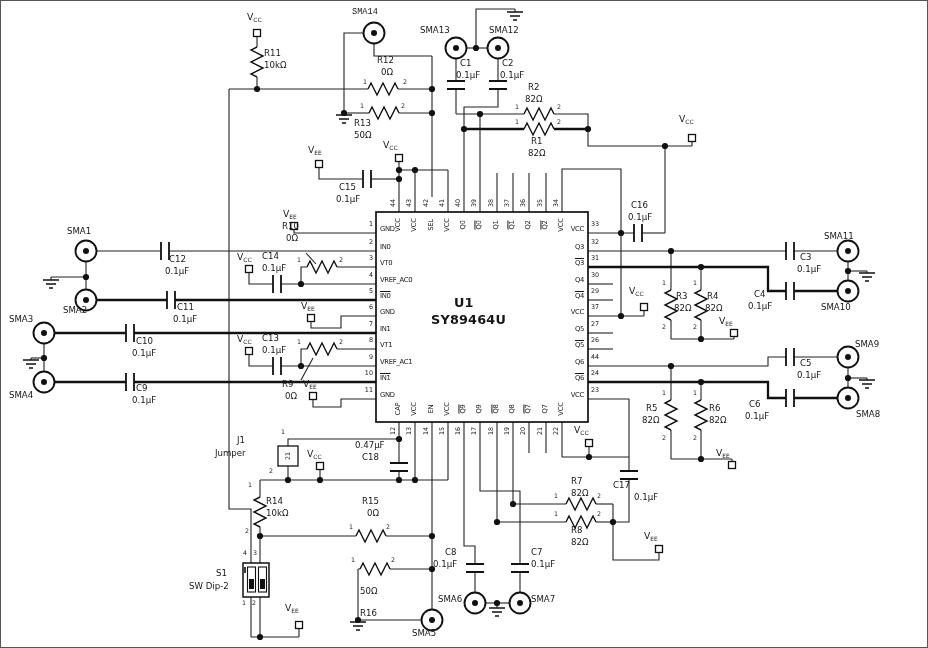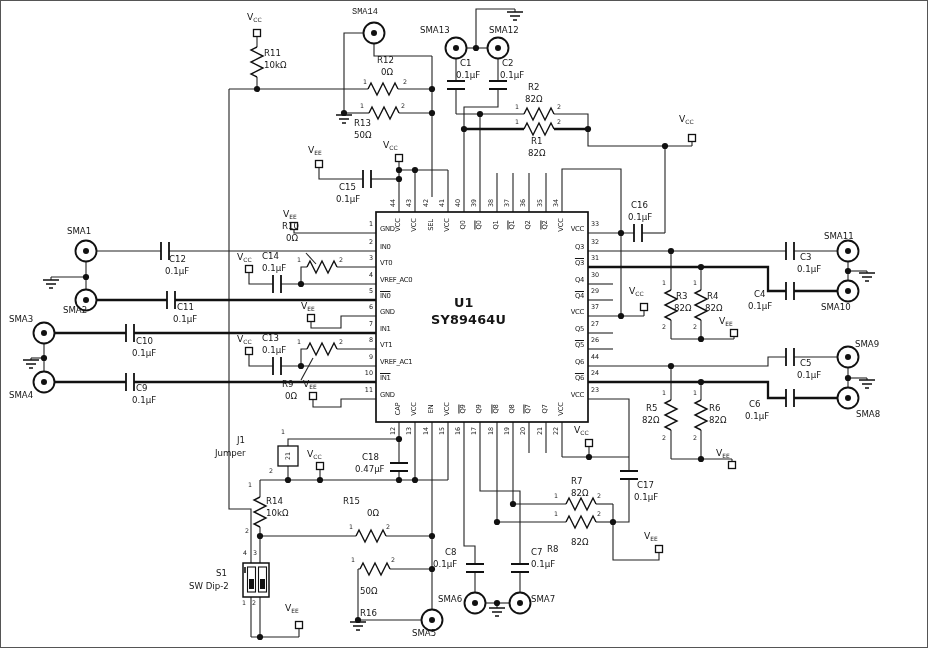--- a/index.html
+++ b/index.html
@@ -331,35 +331,35 @@
       <span class="t" style="left: 675px; top: 291px;">R3</span>
       <span class="t" style="left: 673px; top: 303px;">82Ω</span>
       <span class="t" style="left: 706px; top: 291px;">R4</span>
       <span class="t" style="left: 704px; top: 303px;">82Ω</span>
       <span class="t" style="left: 645px; top: 403px;">R5</span>
       <span class="t" style="left: 641px; top: 415px;">82Ω</span>
       <span class="t" style="left: 708px; top: 403px;">R6</span>
       <span class="t" style="left: 708px; top: 415px;">82Ω</span>
       <span class="t" style="left: 570px; top: 476px;">R7</span>
       <span class="t" style="left: 570px; top: 488px;">82Ω</span>
-      <span class="t" style="left: 546px; top: 525px; margin-top: 19px;">R8</span>
+      <span class="t" style="left: 570px; top: 525px;">R8</span>
       <span class="t" style="left: 570px; top: 537px;">82Ω</span>
       <span class="t" style="left: 281px; top: 379px;">R9</span>
       <span class="t" style="left: 284px; top: 391px;">0Ω</span>
       <span class="t" style="left: 281px; top: 221px;">R10</span>
       <span class="t" style="left: 285px; top: 233px;">0Ω</span>
       <span class="t" style="left: 263px; top: 48px;">R11</span>
       <span class="t" style="left: 263px; top: 60px;">10kΩ</span>
       <span class="t" style="left: 376px; top: 55px;">R12</span>
       <span class="t" style="left: 380px; top: 67px;">0Ω</span>
       <span class="t" style="left: 353px; top: 118px;">R13</span>
       <span class="t" style="left: 353px; top: 130px;">50Ω</span>
       <span class="t" style="left: 265px; top: 496px;">R14</span>
       <span class="t" style="left: 265px; top: 508px;">10kΩ</span>
-      <span class="t" style="left: 342px; top: 496px;">R15</span>
+      <span class="t" style="left: 361px; top: 496px;">R15</span>
       <span class="t" style="left: 366px; top: 508px;">0Ω</span>
       <span class="t" style="left: 359px; top: 608px;">R16</span>
       <span class="t" style="left: 359px; top: 586px;">50Ω</span>
       <span class="t" style="left: 459px; top: 58px;">C1</span>
       <span class="t" style="left: 455px; top: 70px;">0.1µF</span>
       <span class="t" style="left: 501px; top: 58px;">C2</span>
       <span class="t" style="left: 499px; top: 70px;">0.1µF</span>
       <span class="t" style="left: 799px; top: 252px;">C3</span>
       <span class="t" style="left: 796px; top: 264px;">0.1µF</span>
       <span class="t" style="left: 753px; top: 289px;">C4</span>
@@ -381,24 +381,24 @@
       <span class="t" style="left: 168px; top: 254px;">C12</span>
       <span class="t" style="left: 164px; top: 266px;">0.1µF</span>
       <span class="t" style="left: 261px; top: 333px;">C13</span>
       <span class="t" style="left: 261px; top: 345px;">0.1µF</span>
       <span class="t" style="left: 261px; top: 251px;">C14</span>
       <span class="t" style="left: 261px; top: 263px;">0.1µF</span>
       <span class="t" style="left: 338px; top: 182px;">C15</span>
       <span class="t" style="left: 335px; top: 194px;">0.1µF</span>
       <span class="t" style="left: 630px; top: 200px;">C16</span>
       <span class="t" style="left: 627px; top: 212px;">0.1µF</span>
-      <span class="t" style="left: 636px; top: 480px;">C17</span>
+      <span class="t" style="left: 612px; top: 480px;">C17</span>
       <span class="t" style="left: 633px; top: 492px;">0.1µF</span>
       <span class="t" style="left: 361px; top: 452px;">C18</span>
-      <span class="t" style="left: 354px; top: 464px;">0.47µF</span>
+      <span class="t" style="left: 354px; top: 440px;">0.47µF</span>
       <span class="t" style="left: 66px; top: 226px;">SMA1</span>
       <span class="t" style="left: 62px; top: 305px;">SMA2</span>
       <span class="t" style="left: 8px; top: 314px;">SMA3</span>
       <span class="t" style="left: 8px; top: 390px;">SMA4</span>
       <span class="t" style="left: 411px; top: 628px;">SMA5</span>
       <span class="t" style="left: 437px; top: 594px;">SMA6</span>
       <span class="t" style="left: 530px; top: 594px;">SMA7</span>
       <span class="t" style="left: 855px; top: 409px;">SMA8</span>
       <span class="t" style="left: 854px; top: 339px; text-align: right;">SMA9</span>
       <span class="t" style="left: 820px; top: 302px;">SMA10</span>

